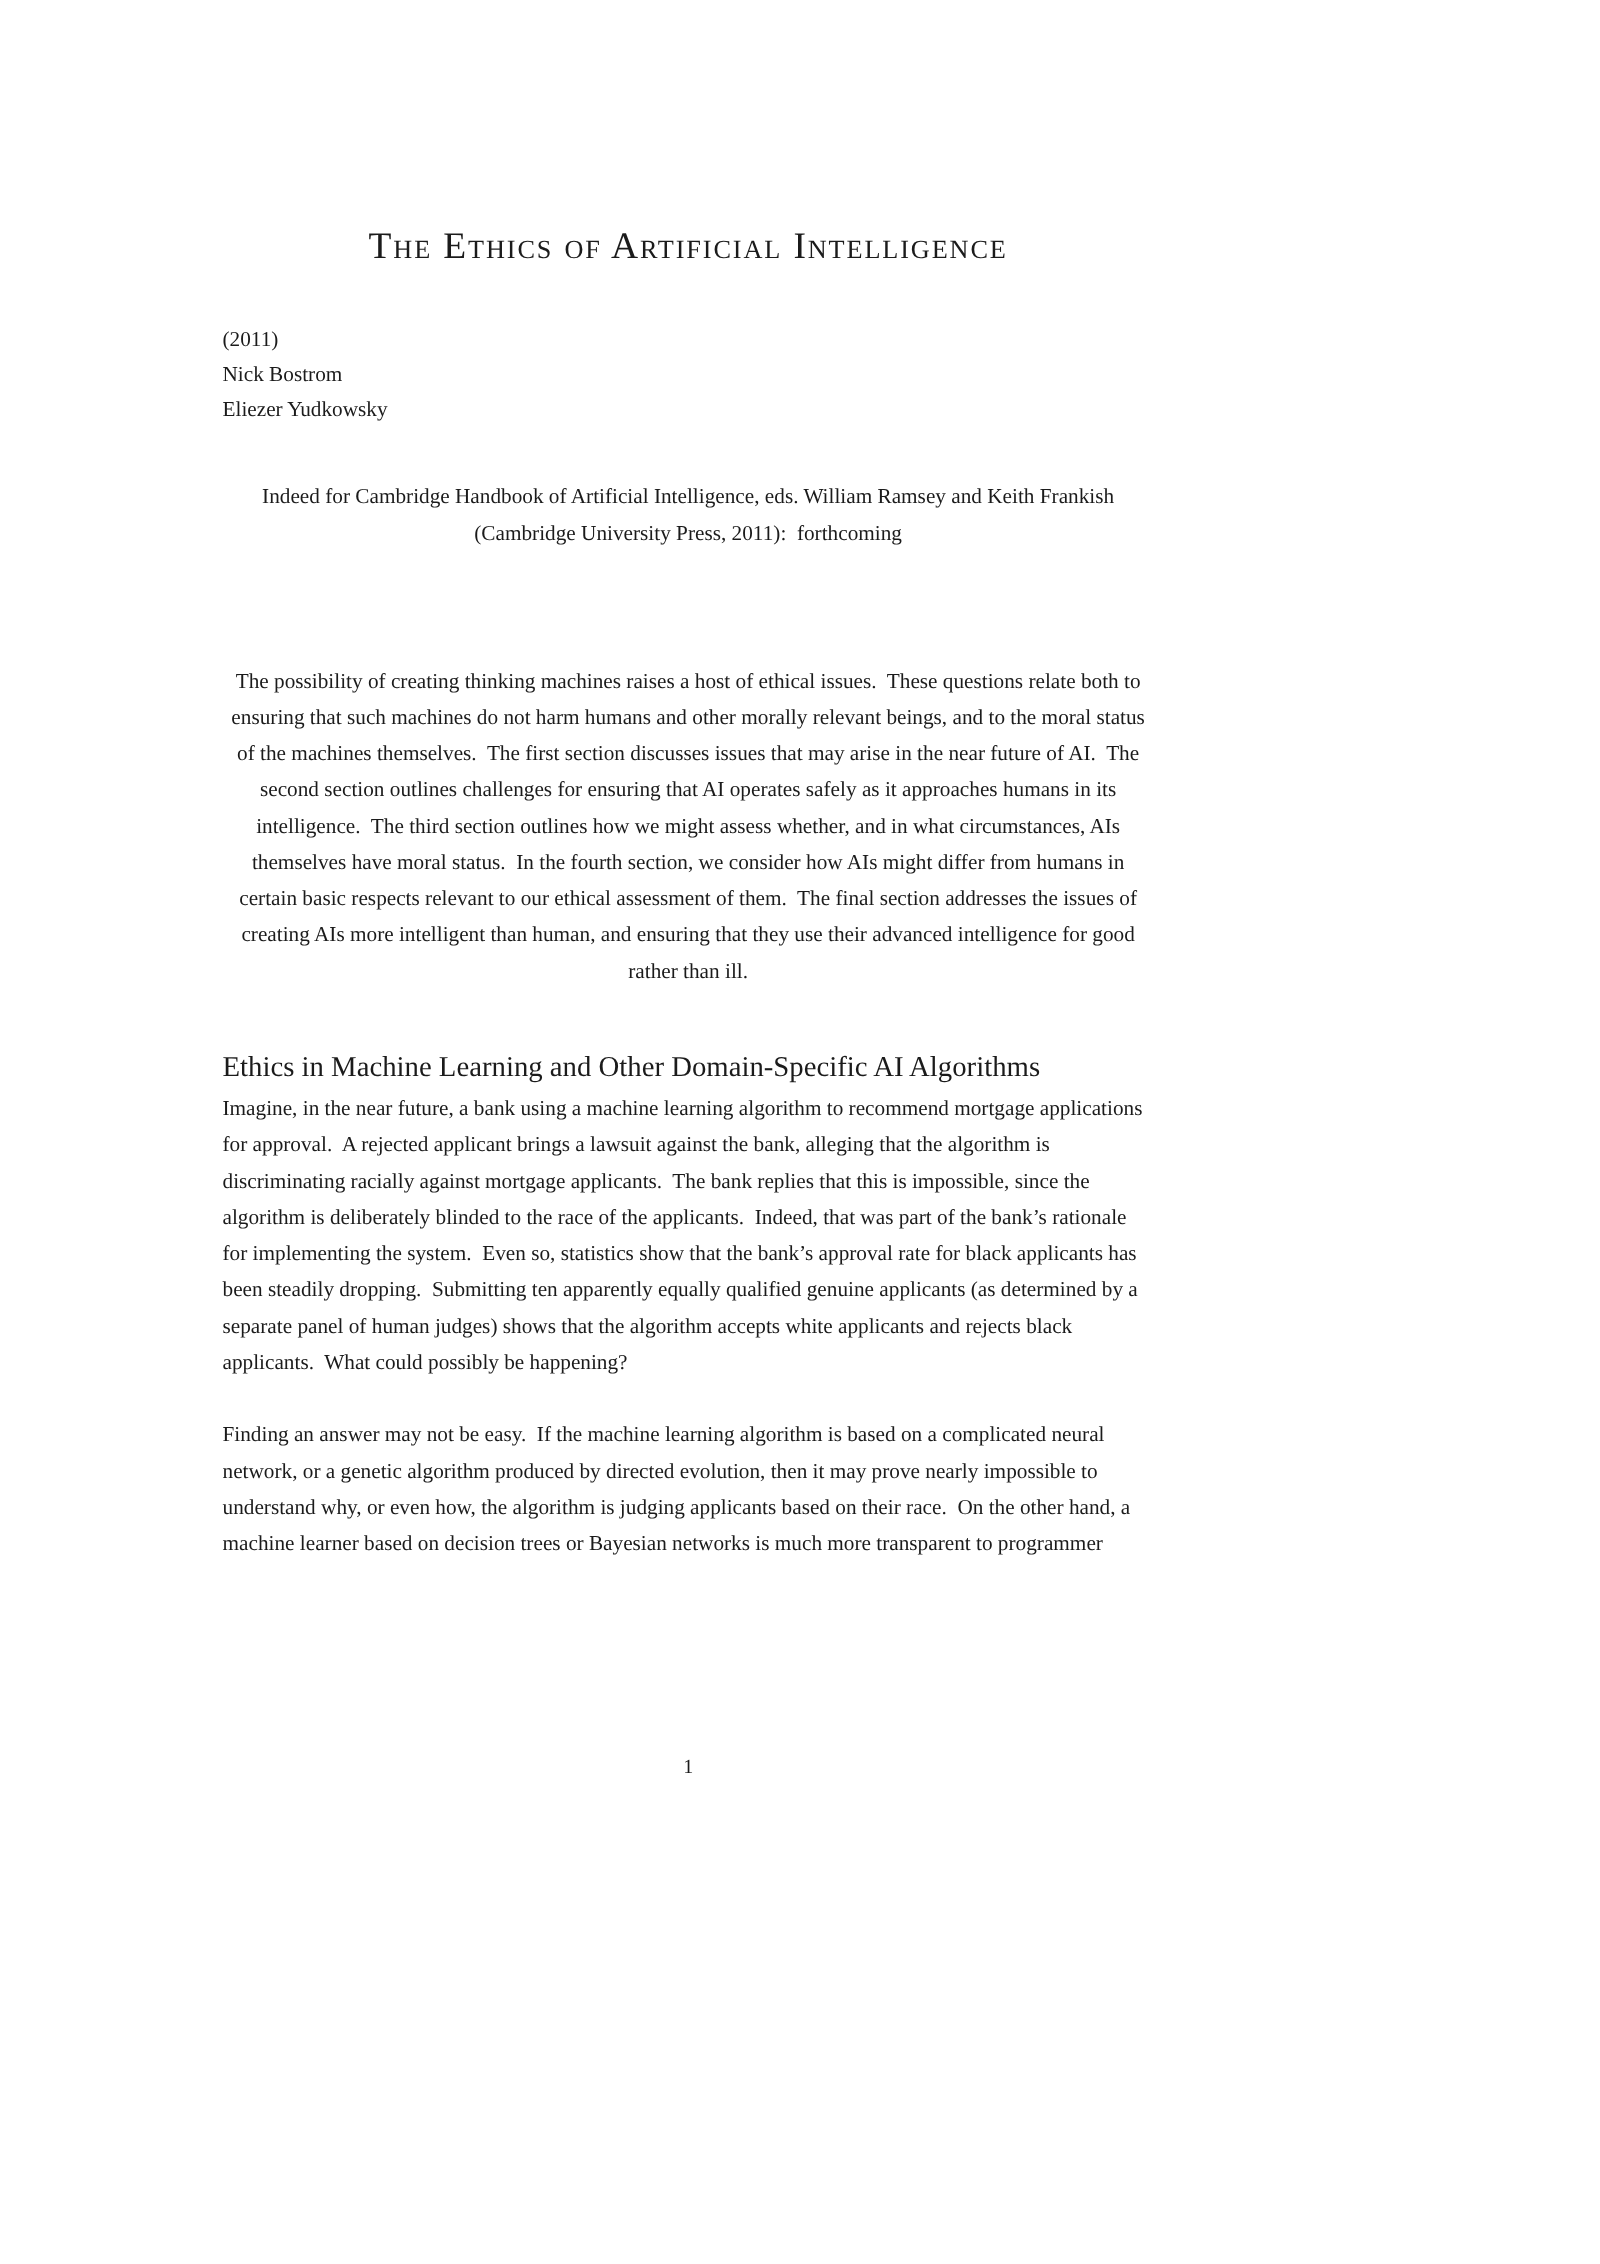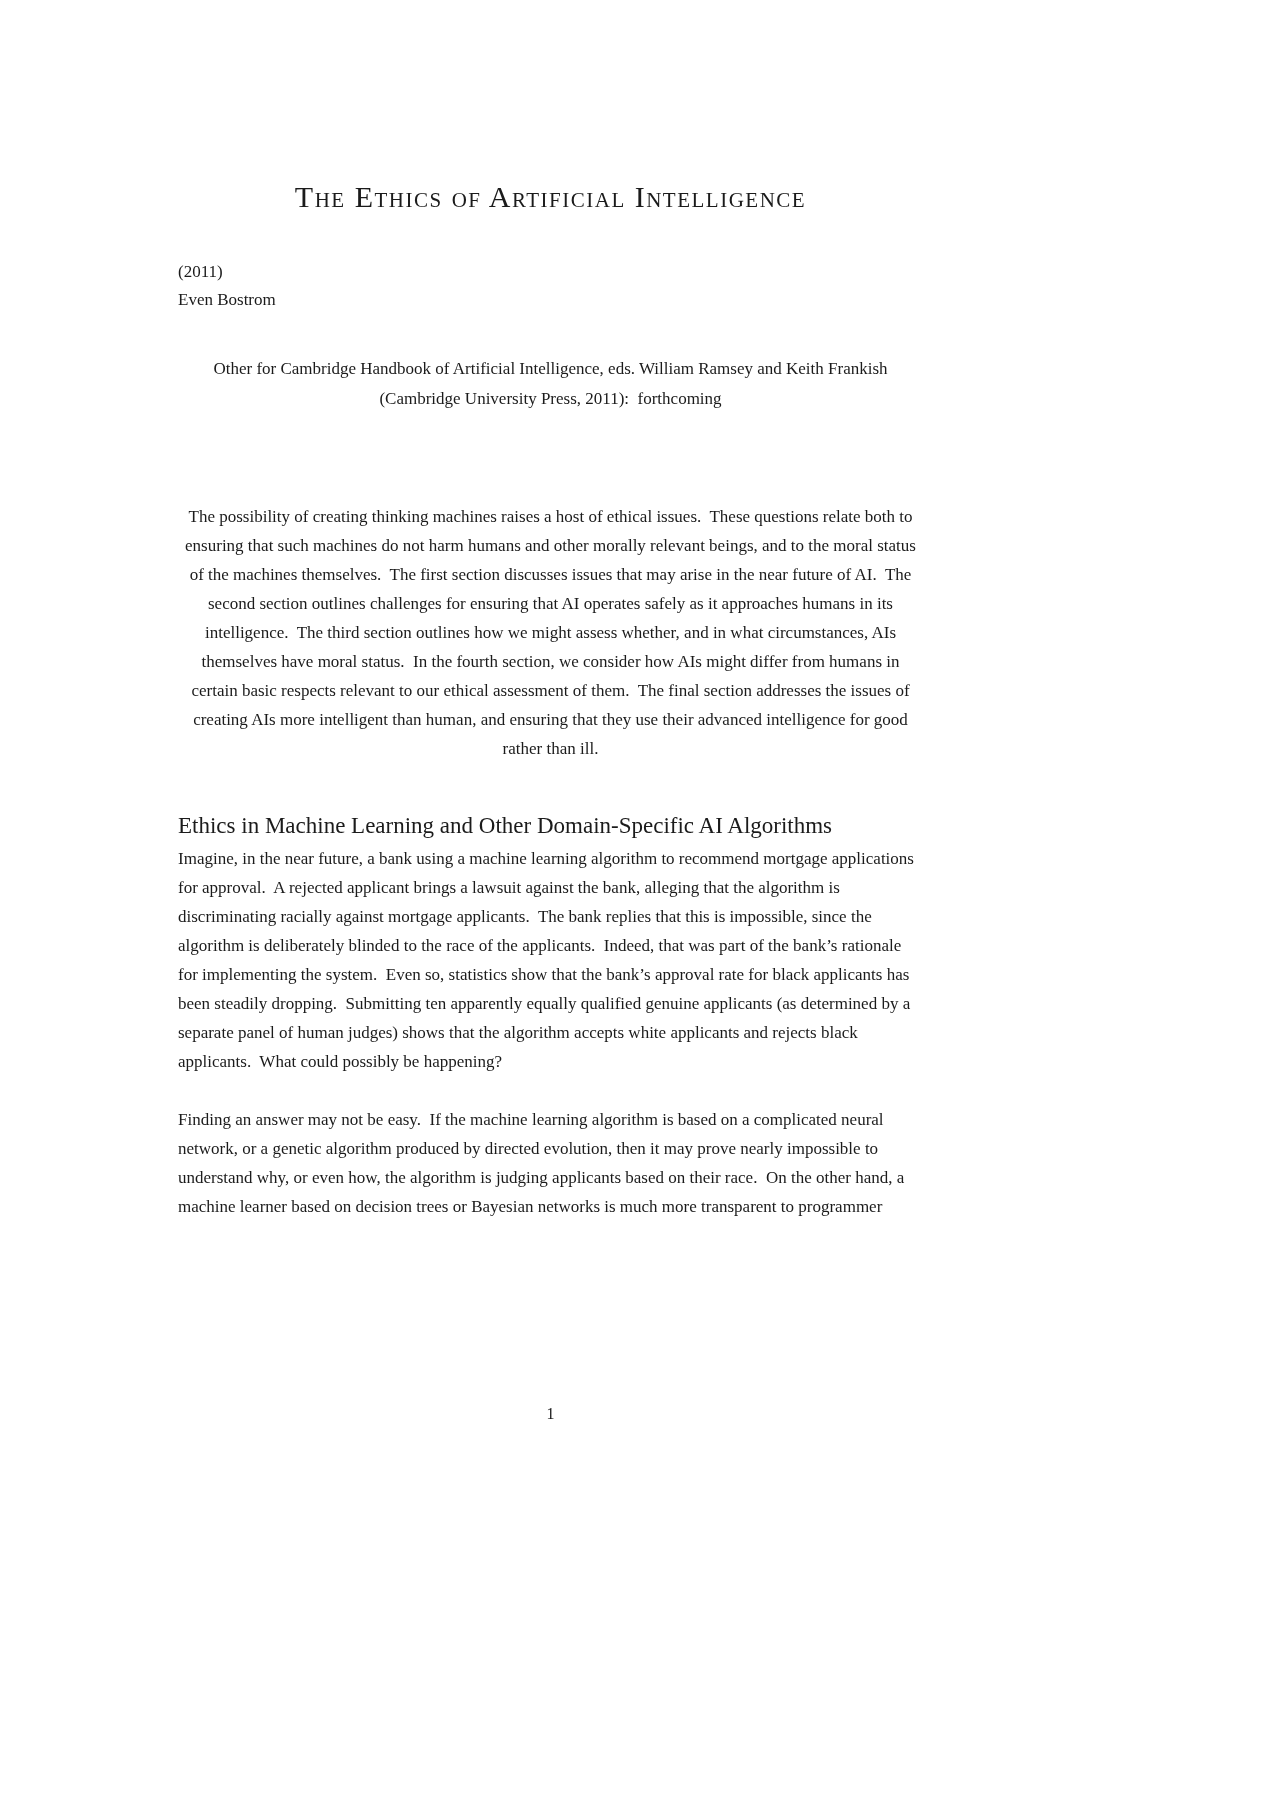--- a/index.html
+++ b/index.html
@@ -74,23 +74,24 @@
 </style>
 </head>
 <body>
 
 <div class="page">
   <div class="content">
 
     <h1 class="doc-title">The Ethics of Artificial Intelligence</h1>
 
     <p class="byline">(2011)</p>
-    <p class="byline">Even Bostrom</p>
+    <p class="byline">Nick Bostrom</p>
+    <p class="byline">Eliezer Yudkowsky</p>
 
-    <p class="draft-note"><span>Other for </span><span class="italic">Cambridge Handbook of Artificial Intelligence</span><span>, eds. William Ramsey and Keith Frankish (Cambridge University Press, 2011):  forthcoming</span></p>
+    <p class="draft-note"><span>Indeed for </span><span class="italic">Cambridge Handbook of Artificial Intelligence</span><span>, eds. William Ramsey and Keith Frankish (Cambridge University Press, 2011):  forthcoming</span></p>
 
     <p class="body-text abstract">The possibility of creating thinking machines raises a host of ethical issues.  These questions relate both to ensuring that such machines do not harm humans and other morally relevant beings, and to the moral status of the machines themselves.  The first section discusses issues that may arise in the near future of AI.  The second section outlines challenges for ensuring that AI operates safely as it approaches humans in its intelligence.  The third section outlines how we might assess whether, and in what circumstances, AIs themselves have moral status.  In the fourth section, we consider how AIs might differ from humans in certain basic respects relevant to our ethical assessment of them.  The final section addresses the issues of creating AIs more intelligent than human, and ensuring that they use their advanced intelligence for good rather than ill.</p>
 
     <h2 class="section-heading">Ethics in Machine Learning and Other Domain-Specific AI Algorithms</h2>
 
     <p class="body-text">Imagine, in the near future, a bank using a machine learning algorithm to recommend mortgage applications for approval.  A rejected applicant brings a lawsuit against the bank, alleging that the algorithm is discriminating racially against mortgage applicants.  The bank replies that this is impossible, since the algorithm is deliberately blinded to the race of the applicants.  Indeed, that was part of the bank’s rationale for implementing the system.  Even so, statistics show that the bank’s approval rate for black applicants has been steadily dropping.  Submitting ten apparently equally qualified genuine applicants (as determined by a separate panel of human judges) shows that the algorithm accepts white applicants and rejects black applicants.  What could possibly be happening?</p>
 
     <p class="body-text">Finding an answer may not be easy.  If the machine learning algorithm is based on a complicated neural network, or a genetic algorithm produced by directed evolution, then it may prove nearly impossible to understand why, or even how, the algorithm is judging applicants based on their race.  On the other hand, a machine learner based on decision trees or Bayesian networks is much more transparent to programmer</p>
 
   </div>

